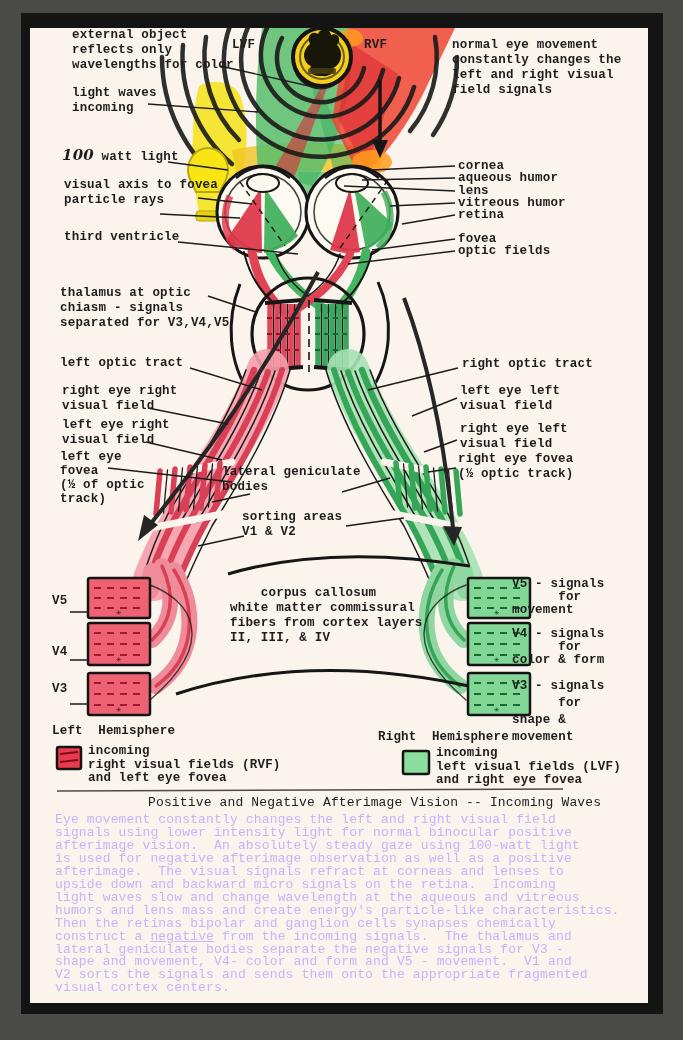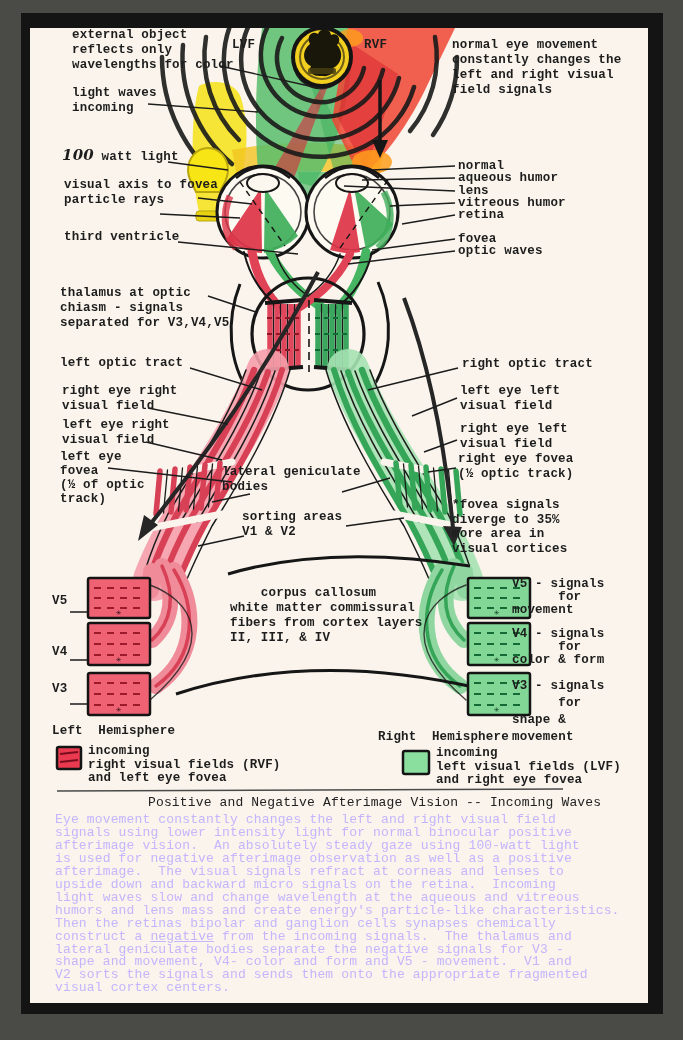--- a/index.html
+++ b/index.html
@@ -346,37 +346,33 @@
 visual field</div>
 <div class="lb w4" style="left:60px;top:450px;line-height:14px">left eye
 fovea
 (½ of optic
 track)</div>
 <div class="lb ctr" style="left:222px;top:465px;width:165px">lateral geniculate
 bodies</div>
 <div class="lb ctr" style="left:242px;top:510px;width:130px">sorting areas
 V1 &amp; V2</div>
 
-<div class="lb" style="left:458px;top:159px">normal</div>
+<div class="lb" style="left:458px;top:159px">cornea</div>
 <div class="lb" style="left:458px;top:171px">aqueous humor</div>
 <div class="lb" style="left:458px;top:184px">lens</div>
 <div class="lb" style="left:458px;top:196px">vitreous humor</div>
 <div class="lb" style="left:458px;top:208px">retina</div>
 <div class="lb" style="left:458px;top:232px">fovea</div>
-<div class="lb" style="left:458px;top:244px">optic waves</div>
+<div class="lb" style="left:458px;top:244px">optic fields</div>
 
 <div class="lb" style="left:462px;top:357px">right optic tract</div>
 <div class="lb" style="left:460px;top:384px"><span class="w4">left eye left</span><br><span>visual field</span></div>
 <div class="lb" style="left:460px;top:422px"><span class="w4">right eye left</span><br><span>visual field</span></div>
 <div class="lb" style="left:458px;top:452px">right eye fovea
 (½ optic track)</div>
-<div class="lb w4" style="left:452px;top:498px;line-height:14.5px">*fovea signals
-diverge to 35%
-more area in
-visual cortices</div>
 
 <div class="lb" style="left:230px;top:586px">    corpus callosum
 white matter commissural
 fibers from cortex layers
 II, III, &amp; IV</div>
 <div class="lb" style="left:52px;top:594px">V5</div>
 <div class="lb" style="left:52px;top:645px">V4</div>
 <div class="lb" style="left:52px;top:682px">V3</div>
 <div class="lb" style="left:512px;top:578px;line-height:12.8px">V5 - signals
       for

